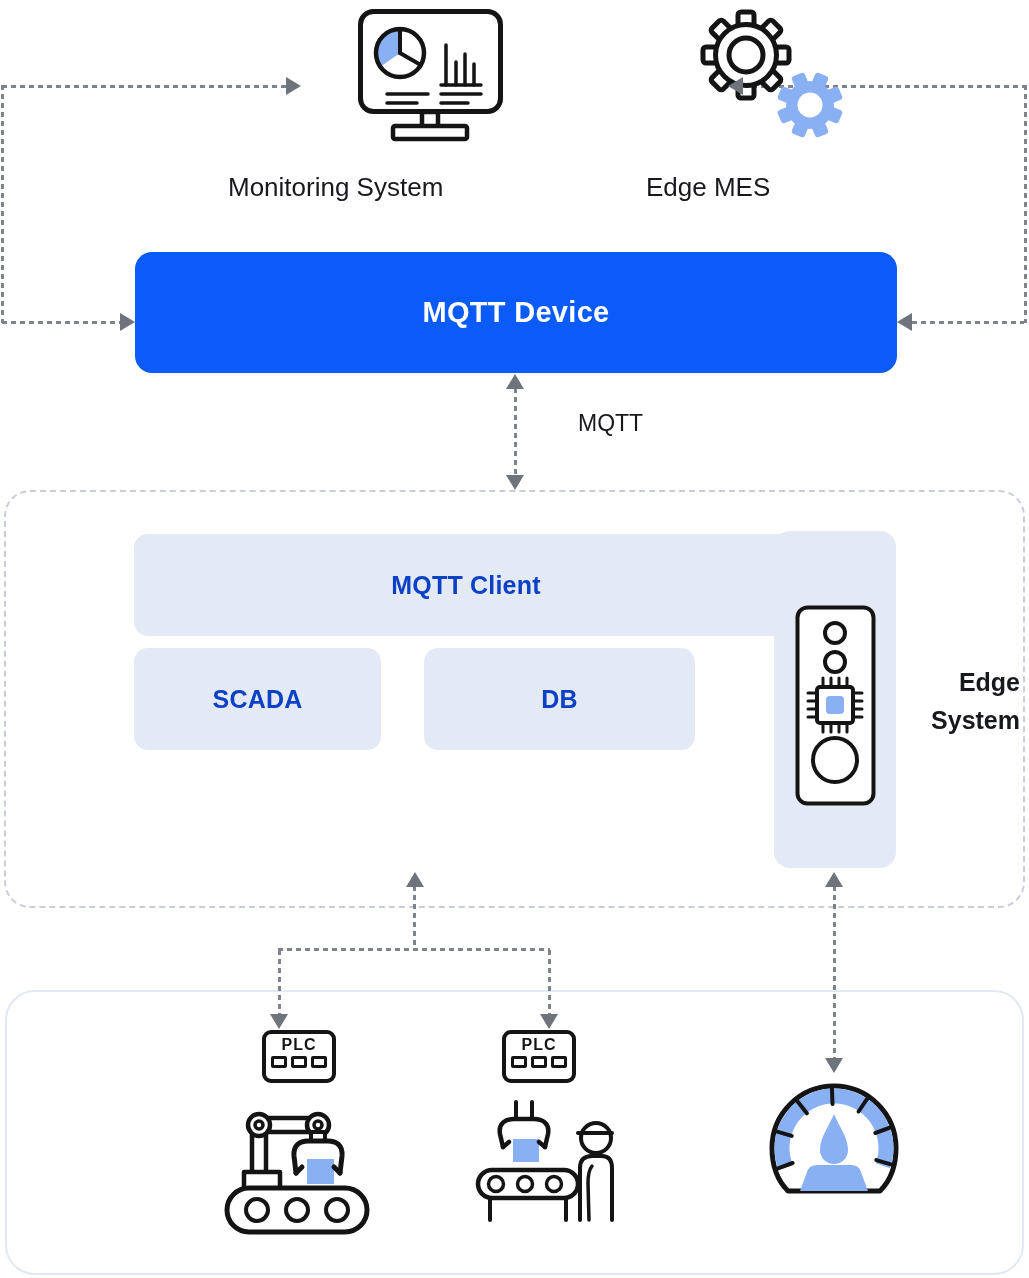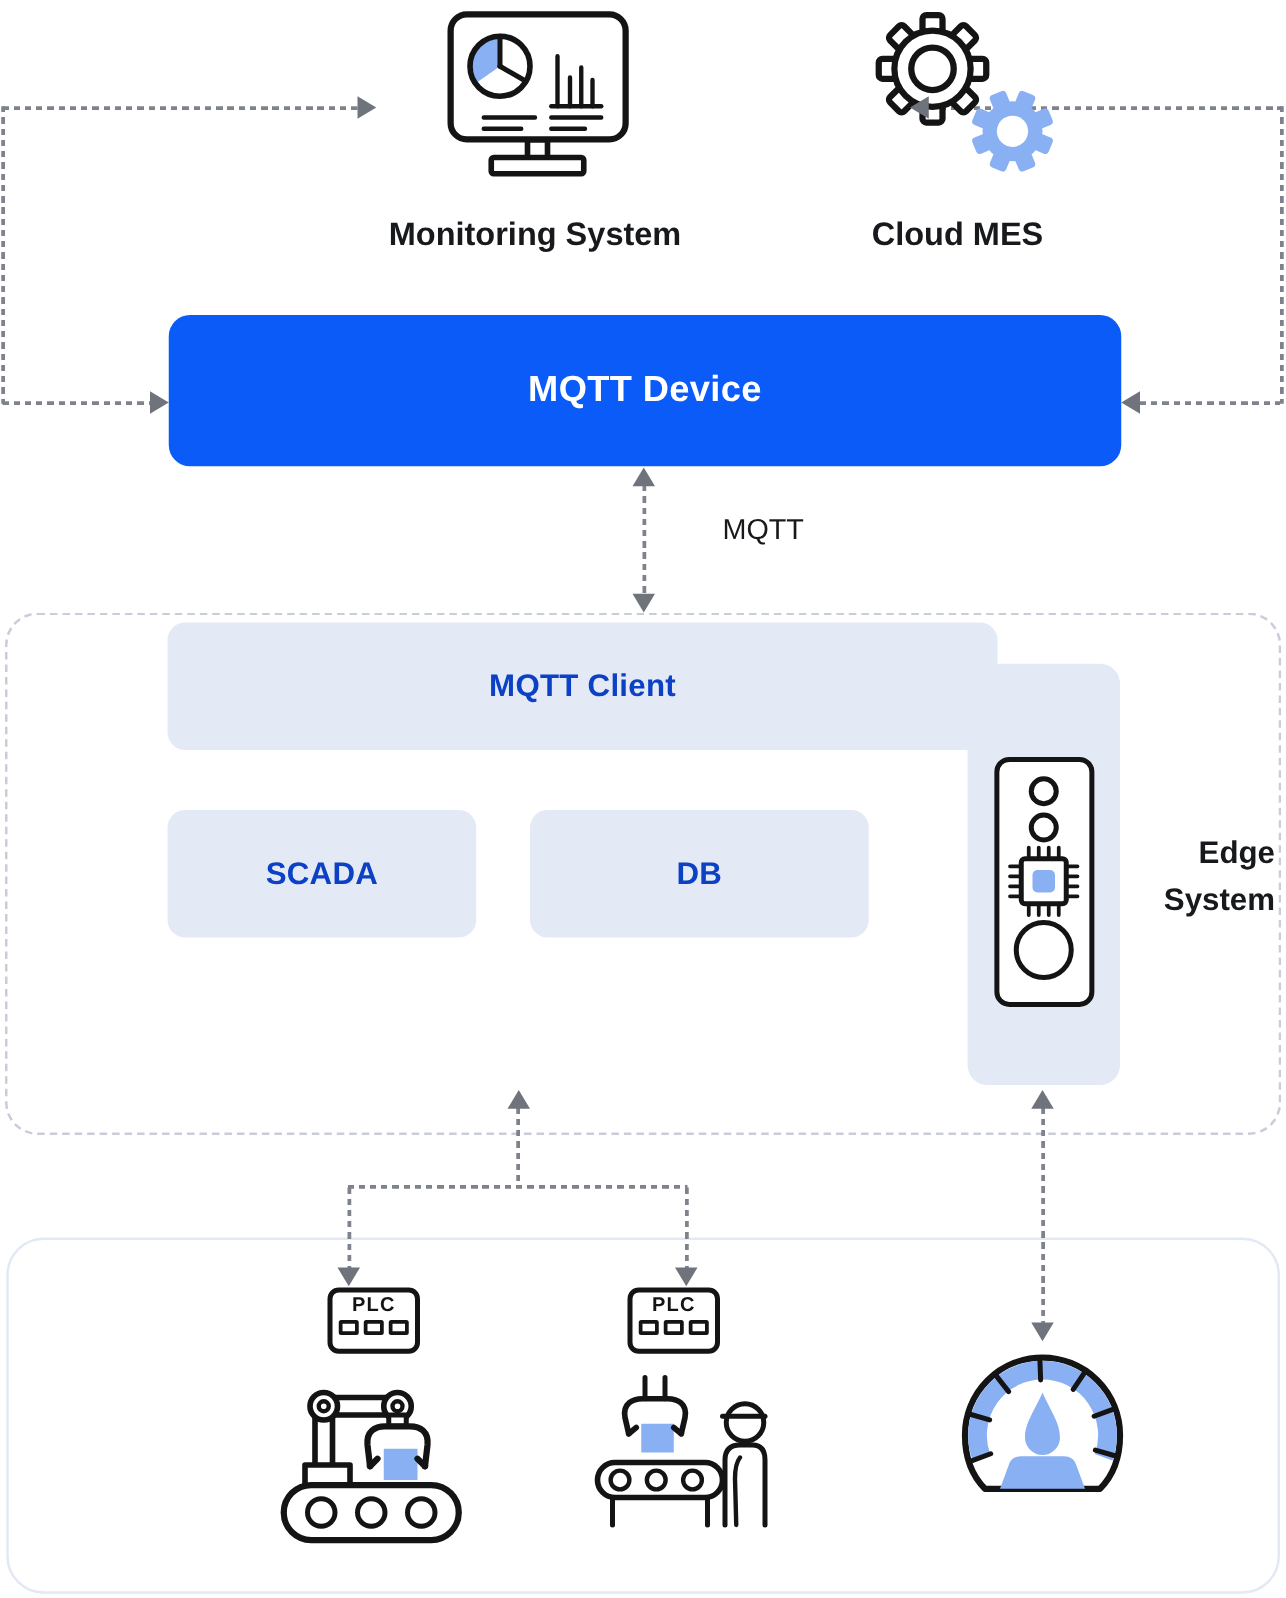--- a/index.html
+++ b/index.html
@@ -32,22 +32,22 @@
 
   
   .lightbox{position:absolute;background:var(--c-box_bg,#E4EAF5);border-radius:14px;
     display:flex;align-items:center;justify-content:center;z-index:2;}
   .lightbox span{color:var(--c-box_text,#0C41C5);font-size:25px;font-weight:700;letter-spacing:.2px;}
 
   .edgebox{position:absolute;left:774px;top:531px;width:122px;height:337px;border-radius:16px;
     background:var(--c-box_bg,#E4EAF5);z-index:2;}
 
   
-  .top-label{position:absolute;font-size:26px;font-weight:700;color:var(--c-text,#17191C);
-    text-align:center;z-index:4;}
+  .top-label{position:absolute;font-size:26px;font-weight:400;color:var(--c-text,#17191C);
+    z-index:4;}
   .mqtt-label{position:absolute;left:578px;top:410px;font-size:23px;font-weight:400;
     color:var(--c-text,#17191C);z-index:4;}
   .edge-label{position:absolute;left:905px;top:663px;width:115px;text-align:right;
     font-size:25px;font-weight:700;color:var(--c-text,#17191C);line-height:38px;z-index:4;}
 
   
   .plc{position:absolute;top:1030px;width:74px;height:53px;border:4px solid var(--c-icon_stroke,#141414);
     border-radius:9px;box-sizing:border-box;background:#fff;z-index:2;
     display:flex;flex-direction:column;align-items:center;}
   .plc .plc-txt{font-size:16px;font-weight:800;letter-spacing:1px;color:var(--c-icon_stroke,#141414);margin-top:2px;line-height:18px;}
@@ -136,29 +136,29 @@
         <rect class="acc" x="-7" y="-33" width="14" height="14" rx="3" transform="rotate(247.5)"></rect>
         <rect class="acc" x="-7" y="-33" width="14" height="14" rx="3" transform="rotate(292.5)"></rect>
         <rect class="acc" x="-7" y="-33" width="14" height="14" rx="3" transform="rotate(337.5)"></rect>
       </g>
       <circle class="acc" r="24"></circle>
       <circle fill="#fff" r="12.5"></circle>
     </g>
   </svg>
 
   <div class="top-label" style="left:228px;top:172px;width:400px;">Monitoring System</div>
-  <div class="top-label" style="left:646px;top:172px;width:240px;">Cloud MES</div>
+  <div class="top-label" style="left:646px;top:172px;width:240px;">Edge MES</div>
 
   <div class="broker">
     <span>MQTT Device</span>
   </div>
 
   <div class="mqtt-label">MQTT</div>
 
-  <div class="lightbox" style="left:134px;top:498px;width:664px;height:102px;">
+  <div class="lightbox" style="left:134px;top:534px;width:664px;height:102px;">
     <span>MQTT Client</span>
   </div>
   <div class="lightbox" style="left:134px;top:648px;width:247px;height:102px;">
     <span>SCADA</span>
   </div>
   <div class="lightbox" style="left:424px;top:648px;width:271px;height:102px;">
     <span>DB</span>
   </div>
 
   <div class="edgebox"></div>

